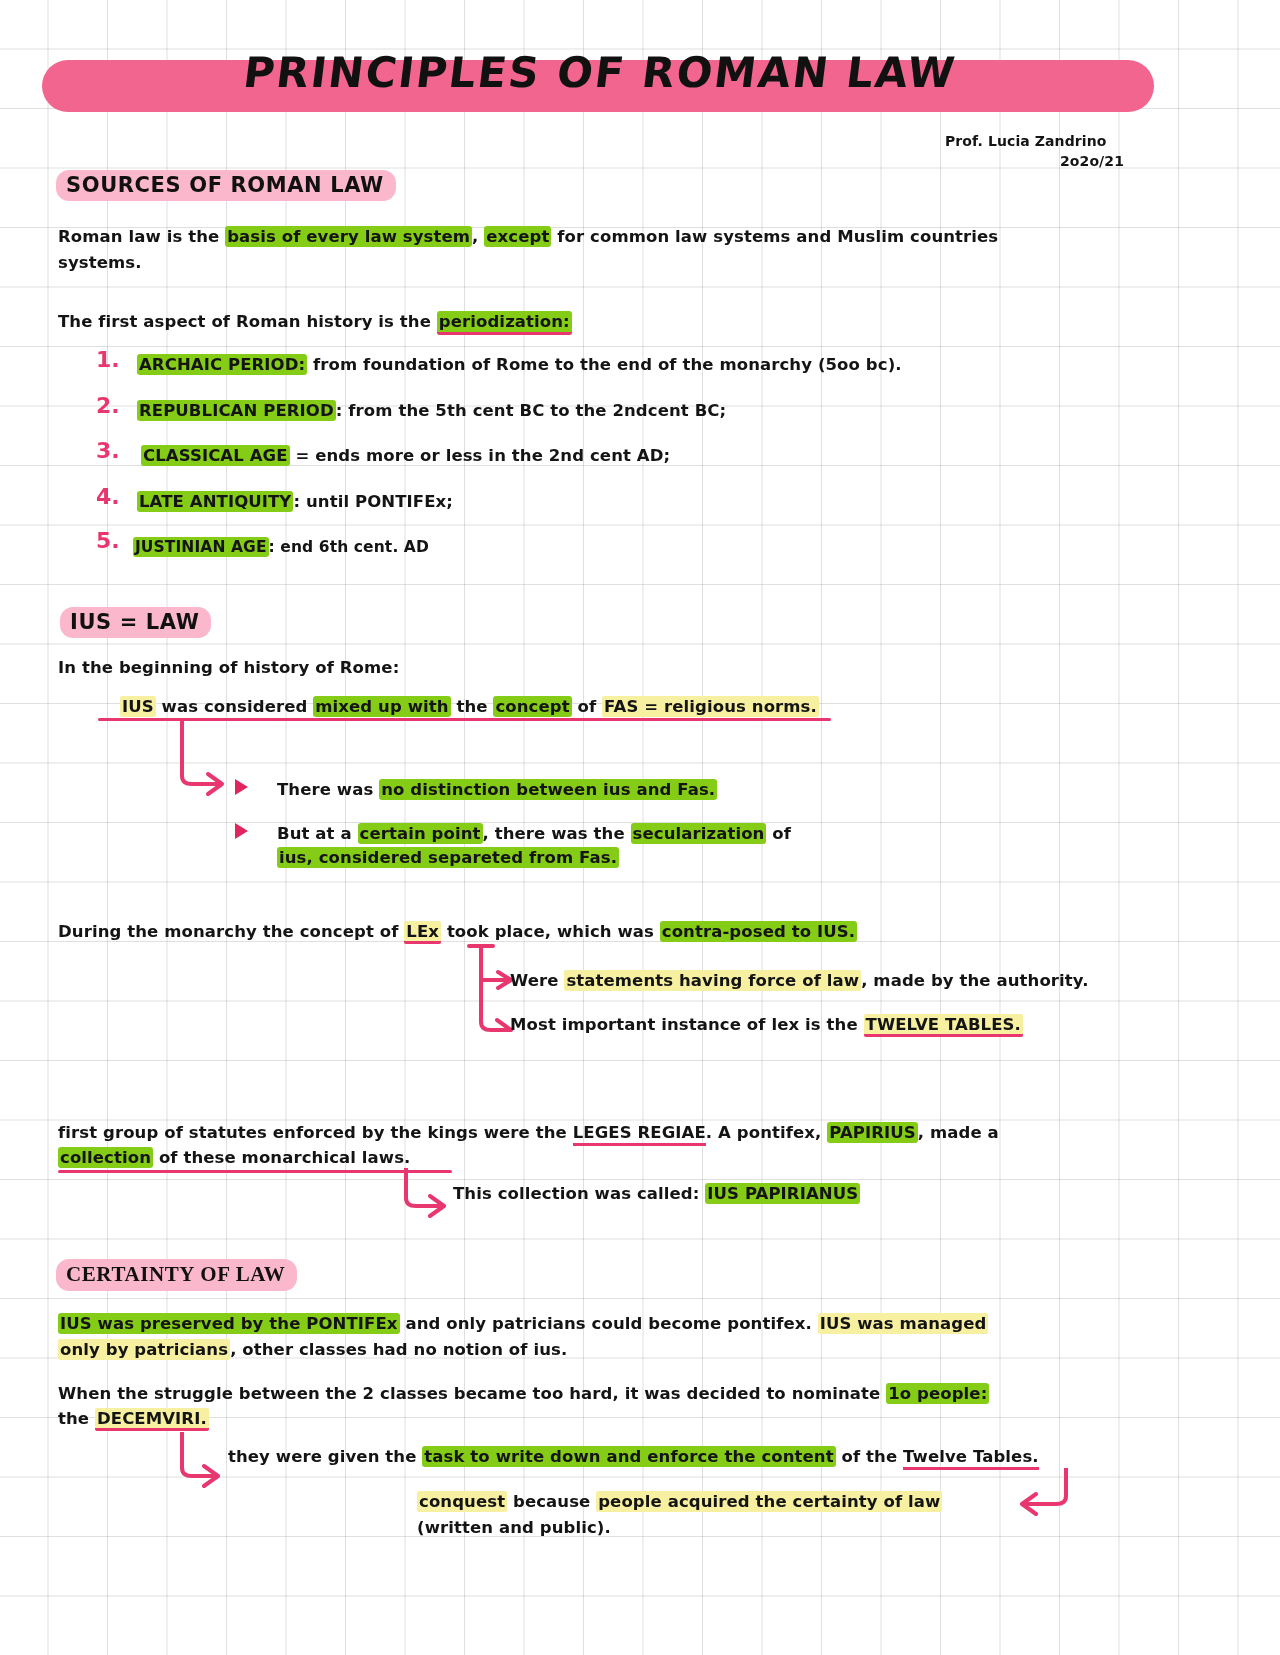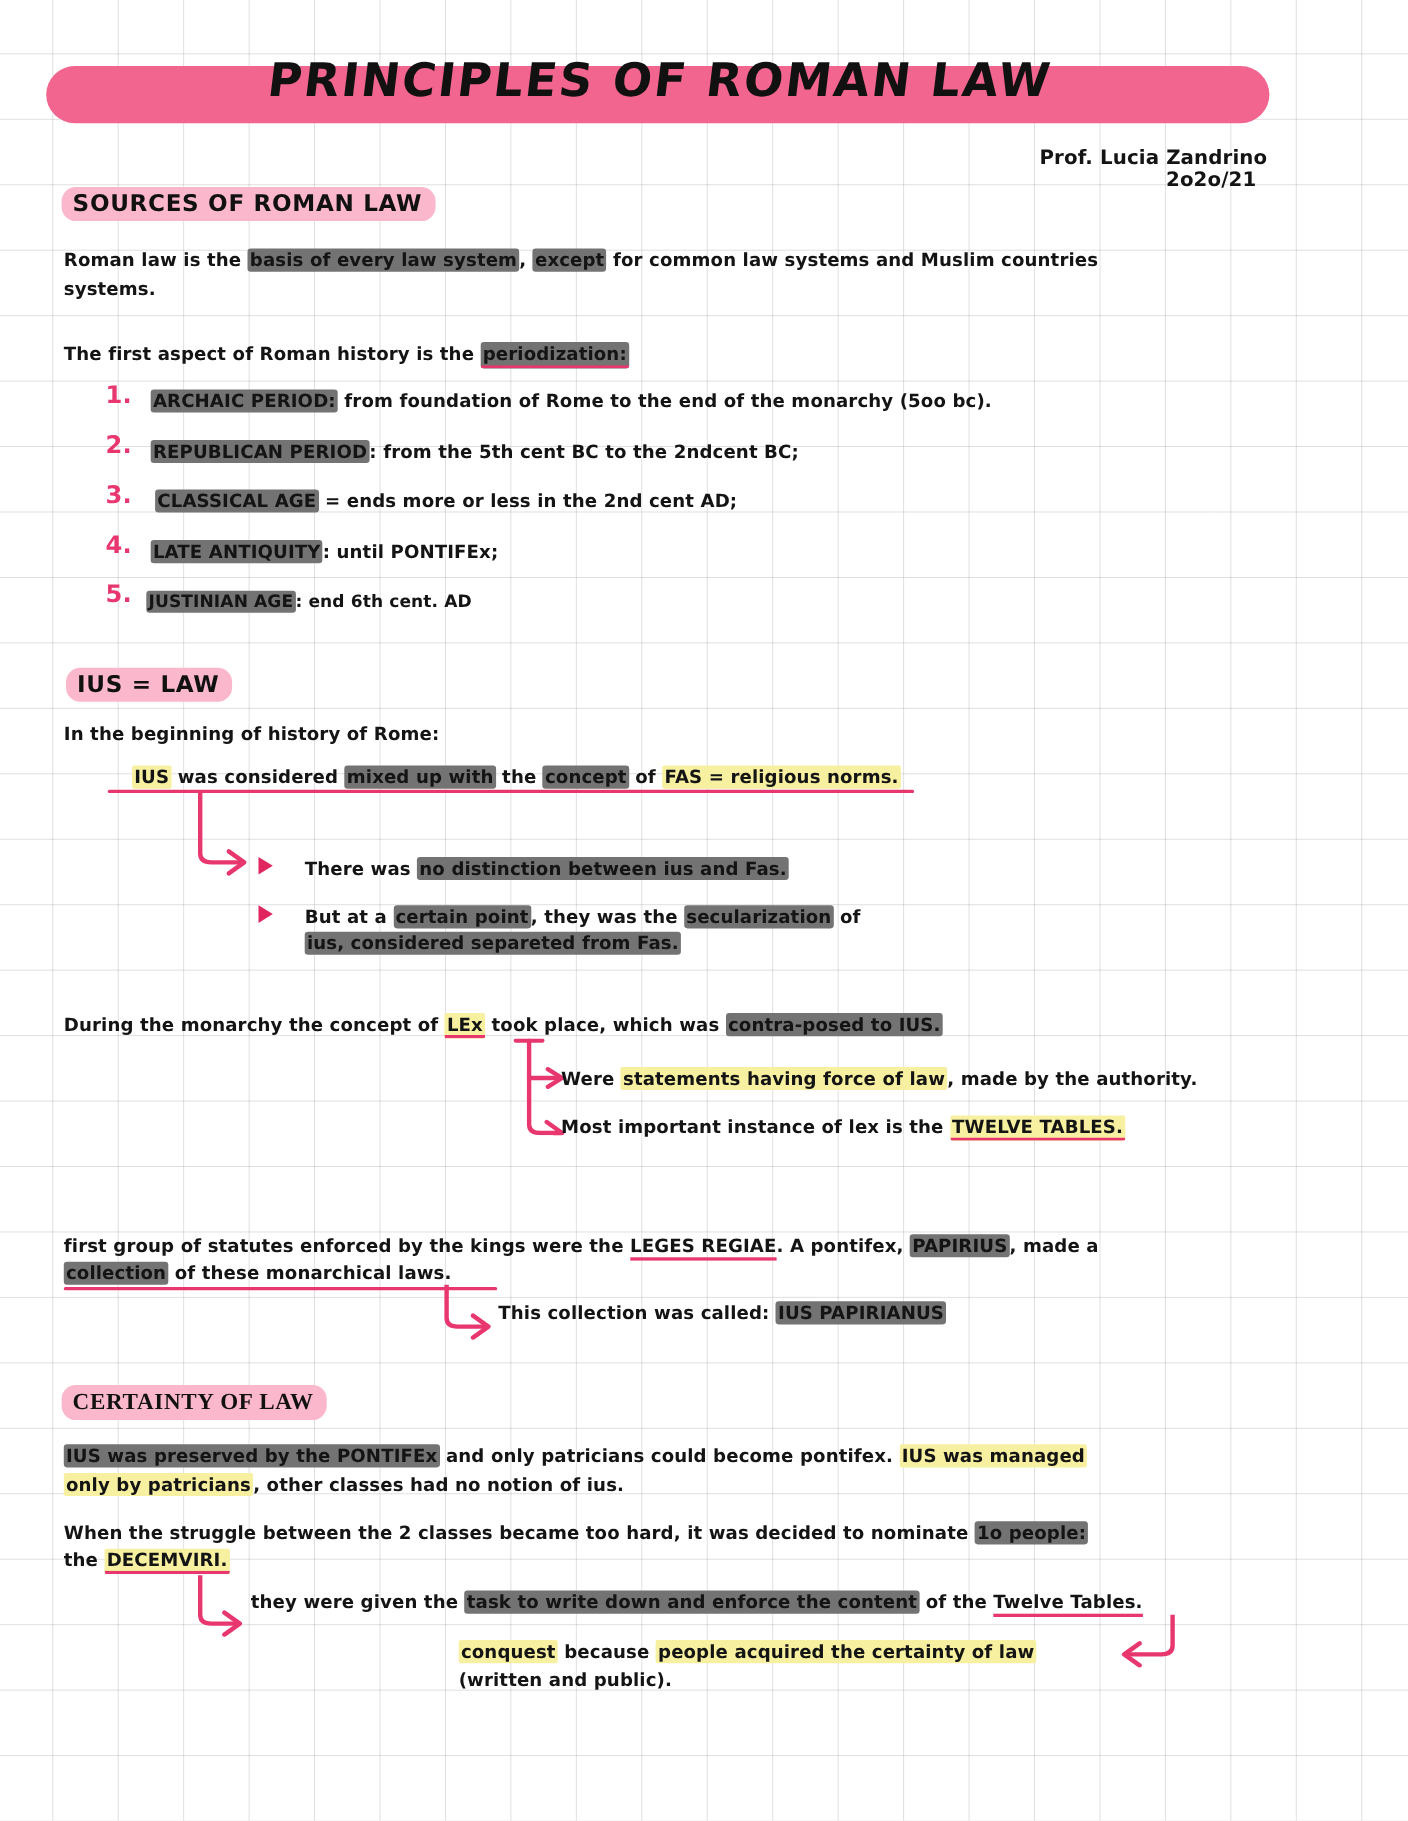--- a/index.html
+++ b/index.html
@@ -26,24 +26,24 @@
   
   .t{
     position:absolute;
     font-family:"DejaVu Sans", sans-serif;
     color:#141414;
     font-weight:700;
     letter-spacing:.1px;
     white-space:pre;
   }
   .body{font-size:16.5px; line-height:26px; font-weight:600;}
-  .small{font-size:18px; font-weight:600;}
+  .small{font-size:14px; font-weight:600;}
 
   
-  .hl-p{ background:#737373; border-radius:3px; padding:1px 2px; }
+  .hl-p{ background:#84cc16; border-radius:3px; padding:1px 2px; }
   .hl-y{ background:#f7f0a0; border-radius:2px; padding:1px 2px; }
   .ul-p{ border-bottom:3px solid #e8376f; padding-bottom:1px; }
   .hl-y.ul-p{ padding-bottom:0; }
 
   
   #banner{
     position:absolute; left:42px; top:60px;
     width:1112px; height:52px;
     background:#f2658e;
     border-radius:26px;
@@ -132,21 +132,21 @@
 
   <svg class="arw" style="left:178px; top:720px;" width="60" height="78" viewBox="0 0 60 78">
     <path d="M4 0 L4 56 Q4 64 14 64 L40 64" fill="none" stroke="#e8376f" stroke-width="4" stroke-linecap="round"></path>
     <path d="M30 54 L44 64 L30 74" fill="none" stroke="#e8376f" stroke-width="4" stroke-linecap="round" stroke-linejoin="round"></path>
   </svg>
 
   <div class="tri" style="left:235px; top:779px;"></div>
   <div class="t body" style="left:277px; top:777px;"><span>There was </span><span class="hl-p">no distinction between ius and Fas.</span></div>
 
   <div class="tri" style="left:235px; top:823px;"></div>
-  <div class="t body" style="left:277px; top:821px;"><span>But at a </span><span class="hl-p">certain point</span><span>, they was the </span><span class="hl-p">secularization</span><span> of</span></div>
+  <div class="t body" style="left:277px; top:821px;"><span>But at a </span><span class="hl-p">certain point</span><span>, there was the </span><span class="hl-p">secularization</span><span> of</span></div>
   <div class="t body" style="left:277px; top:845px;"><span class="hl-p">ius, considered separeted from Fas.</span></div>
 
   <div class="t body" style="left:58px; top:919px;"><span>During the monarchy the concept of </span><span class="hl-y ul-p">LEx</span><span> took place, which was </span><span class="hl-p">contra-posed to IUS.</span></div>
 
   <svg class="arw" style="left:465px; top:944px;" width="70" height="88" viewBox="0 0 70 88">
     <path d="M4 2 L28 2" fill="none" stroke="#e8376f" stroke-width="4" stroke-linecap="round"></path>
     <path d="M16 2 L16 78 Q16 86 26 86 L42 86" fill="none" stroke="#e8376f" stroke-width="4" stroke-linecap="round"></path>
     <path d="M32 76 L46 86 L32 94" fill="none" stroke="#e8376f" stroke-width="4" stroke-linecap="round" stroke-linejoin="round"></path>
     <path d="M16 36 L42 36" fill="none" stroke="#e8376f" stroke-width="4" stroke-linecap="round"></path>
     <path d="M33 28 L46 36 L33 44" fill="none" stroke="#e8376f" stroke-width="4" stroke-linecap="round" stroke-linejoin="round"></path>

